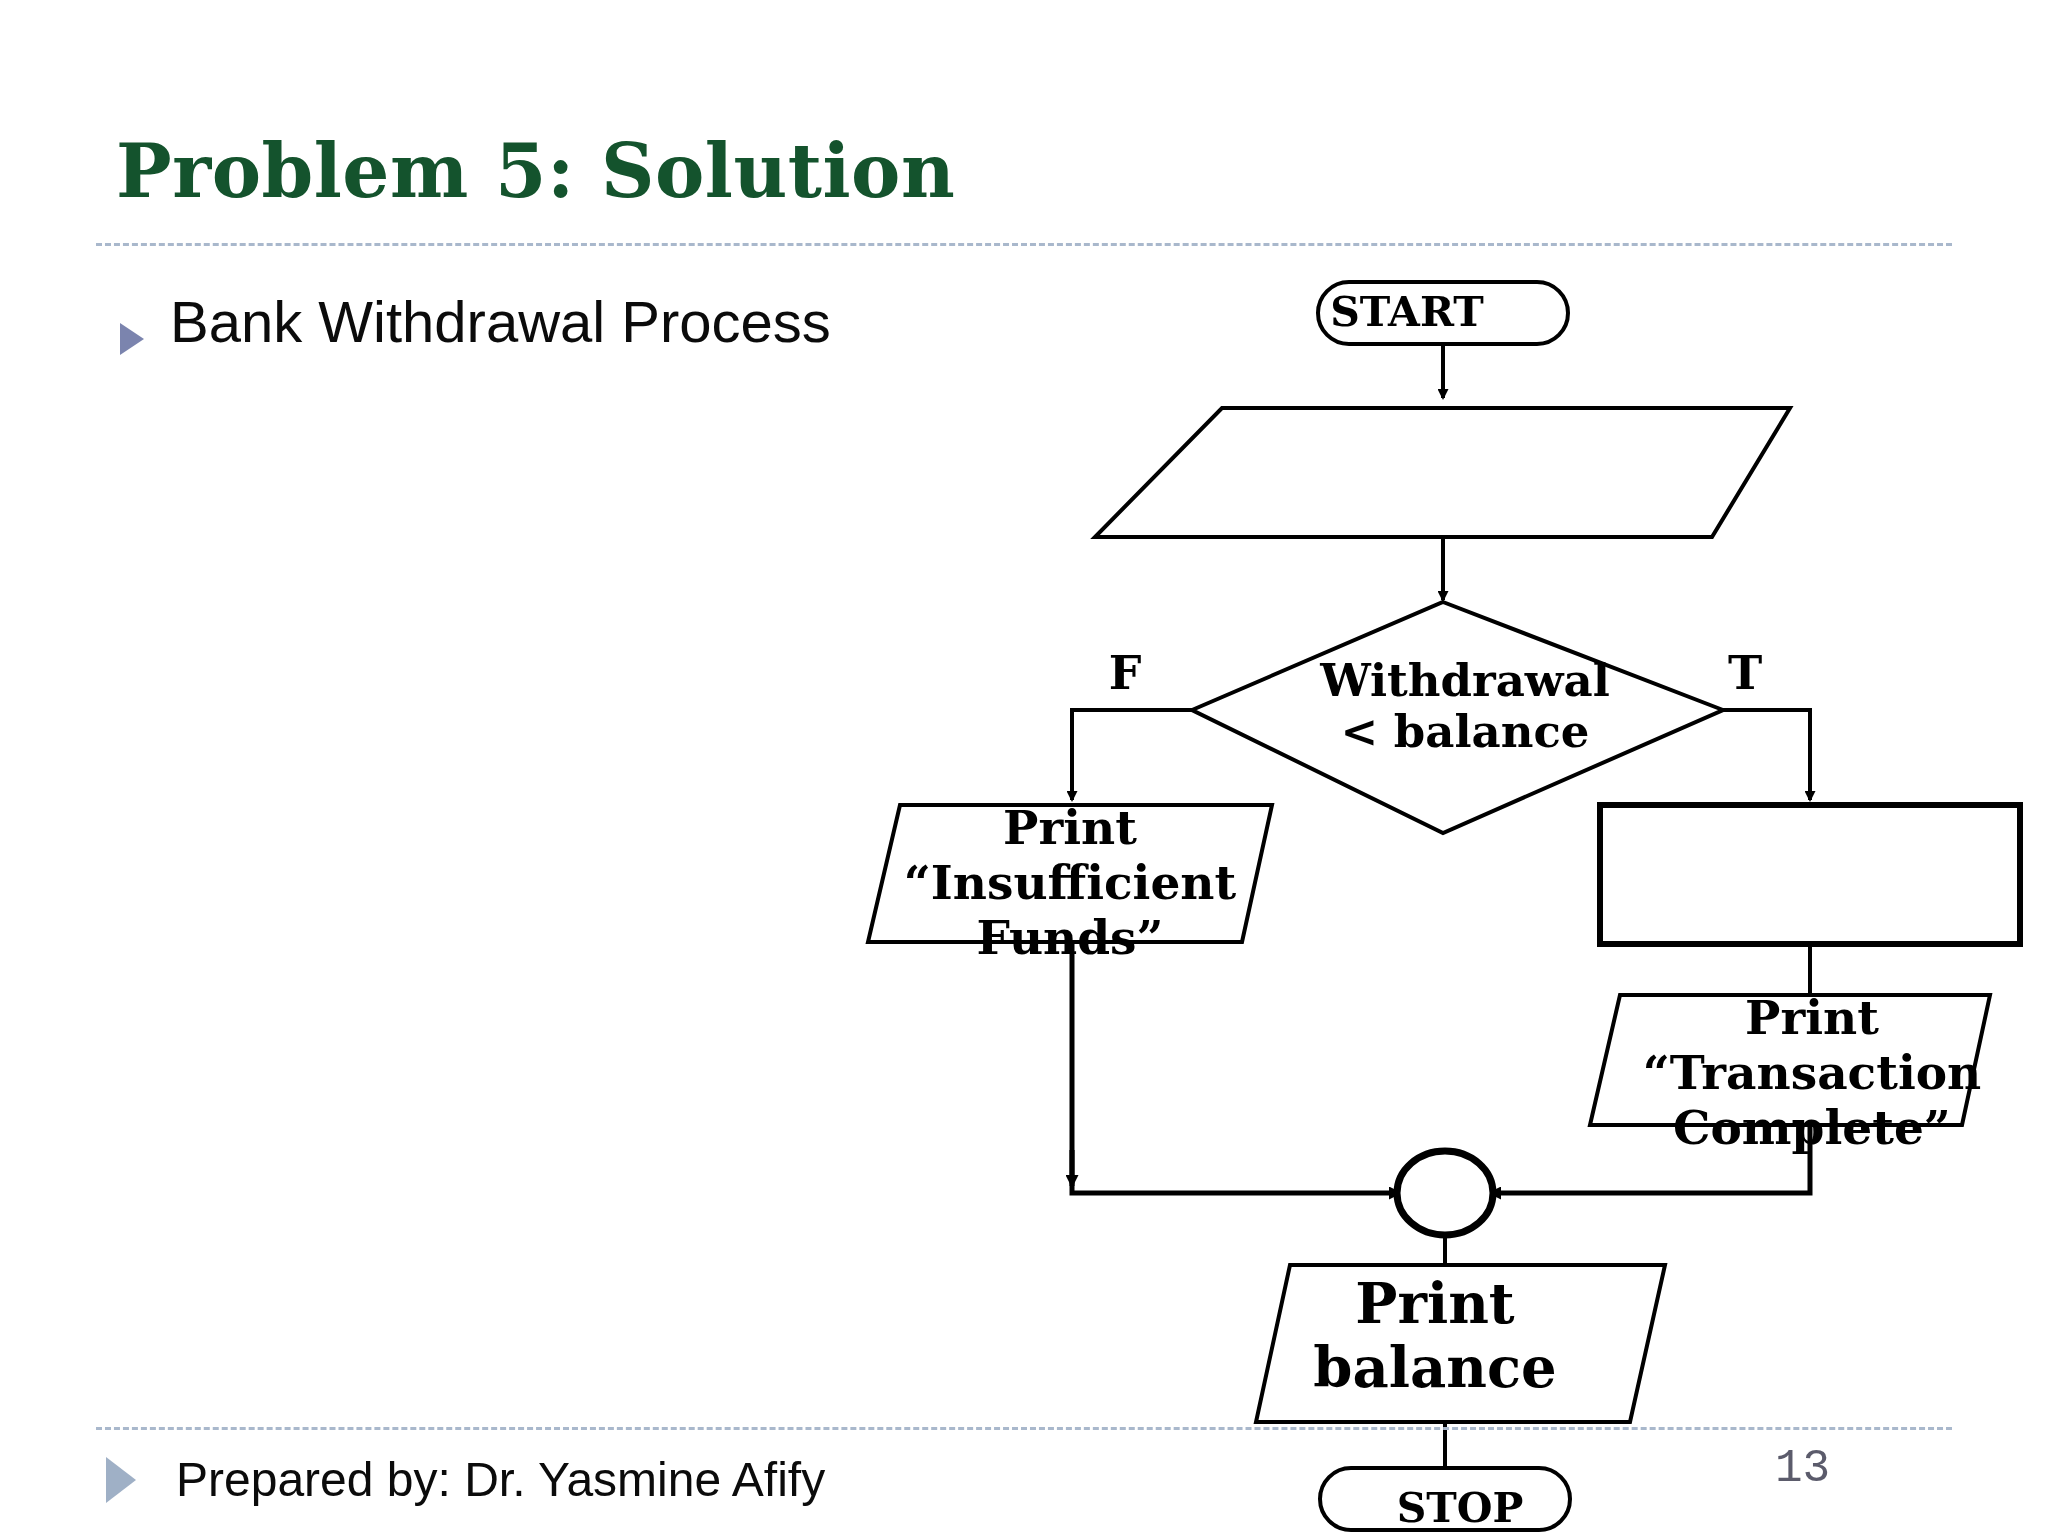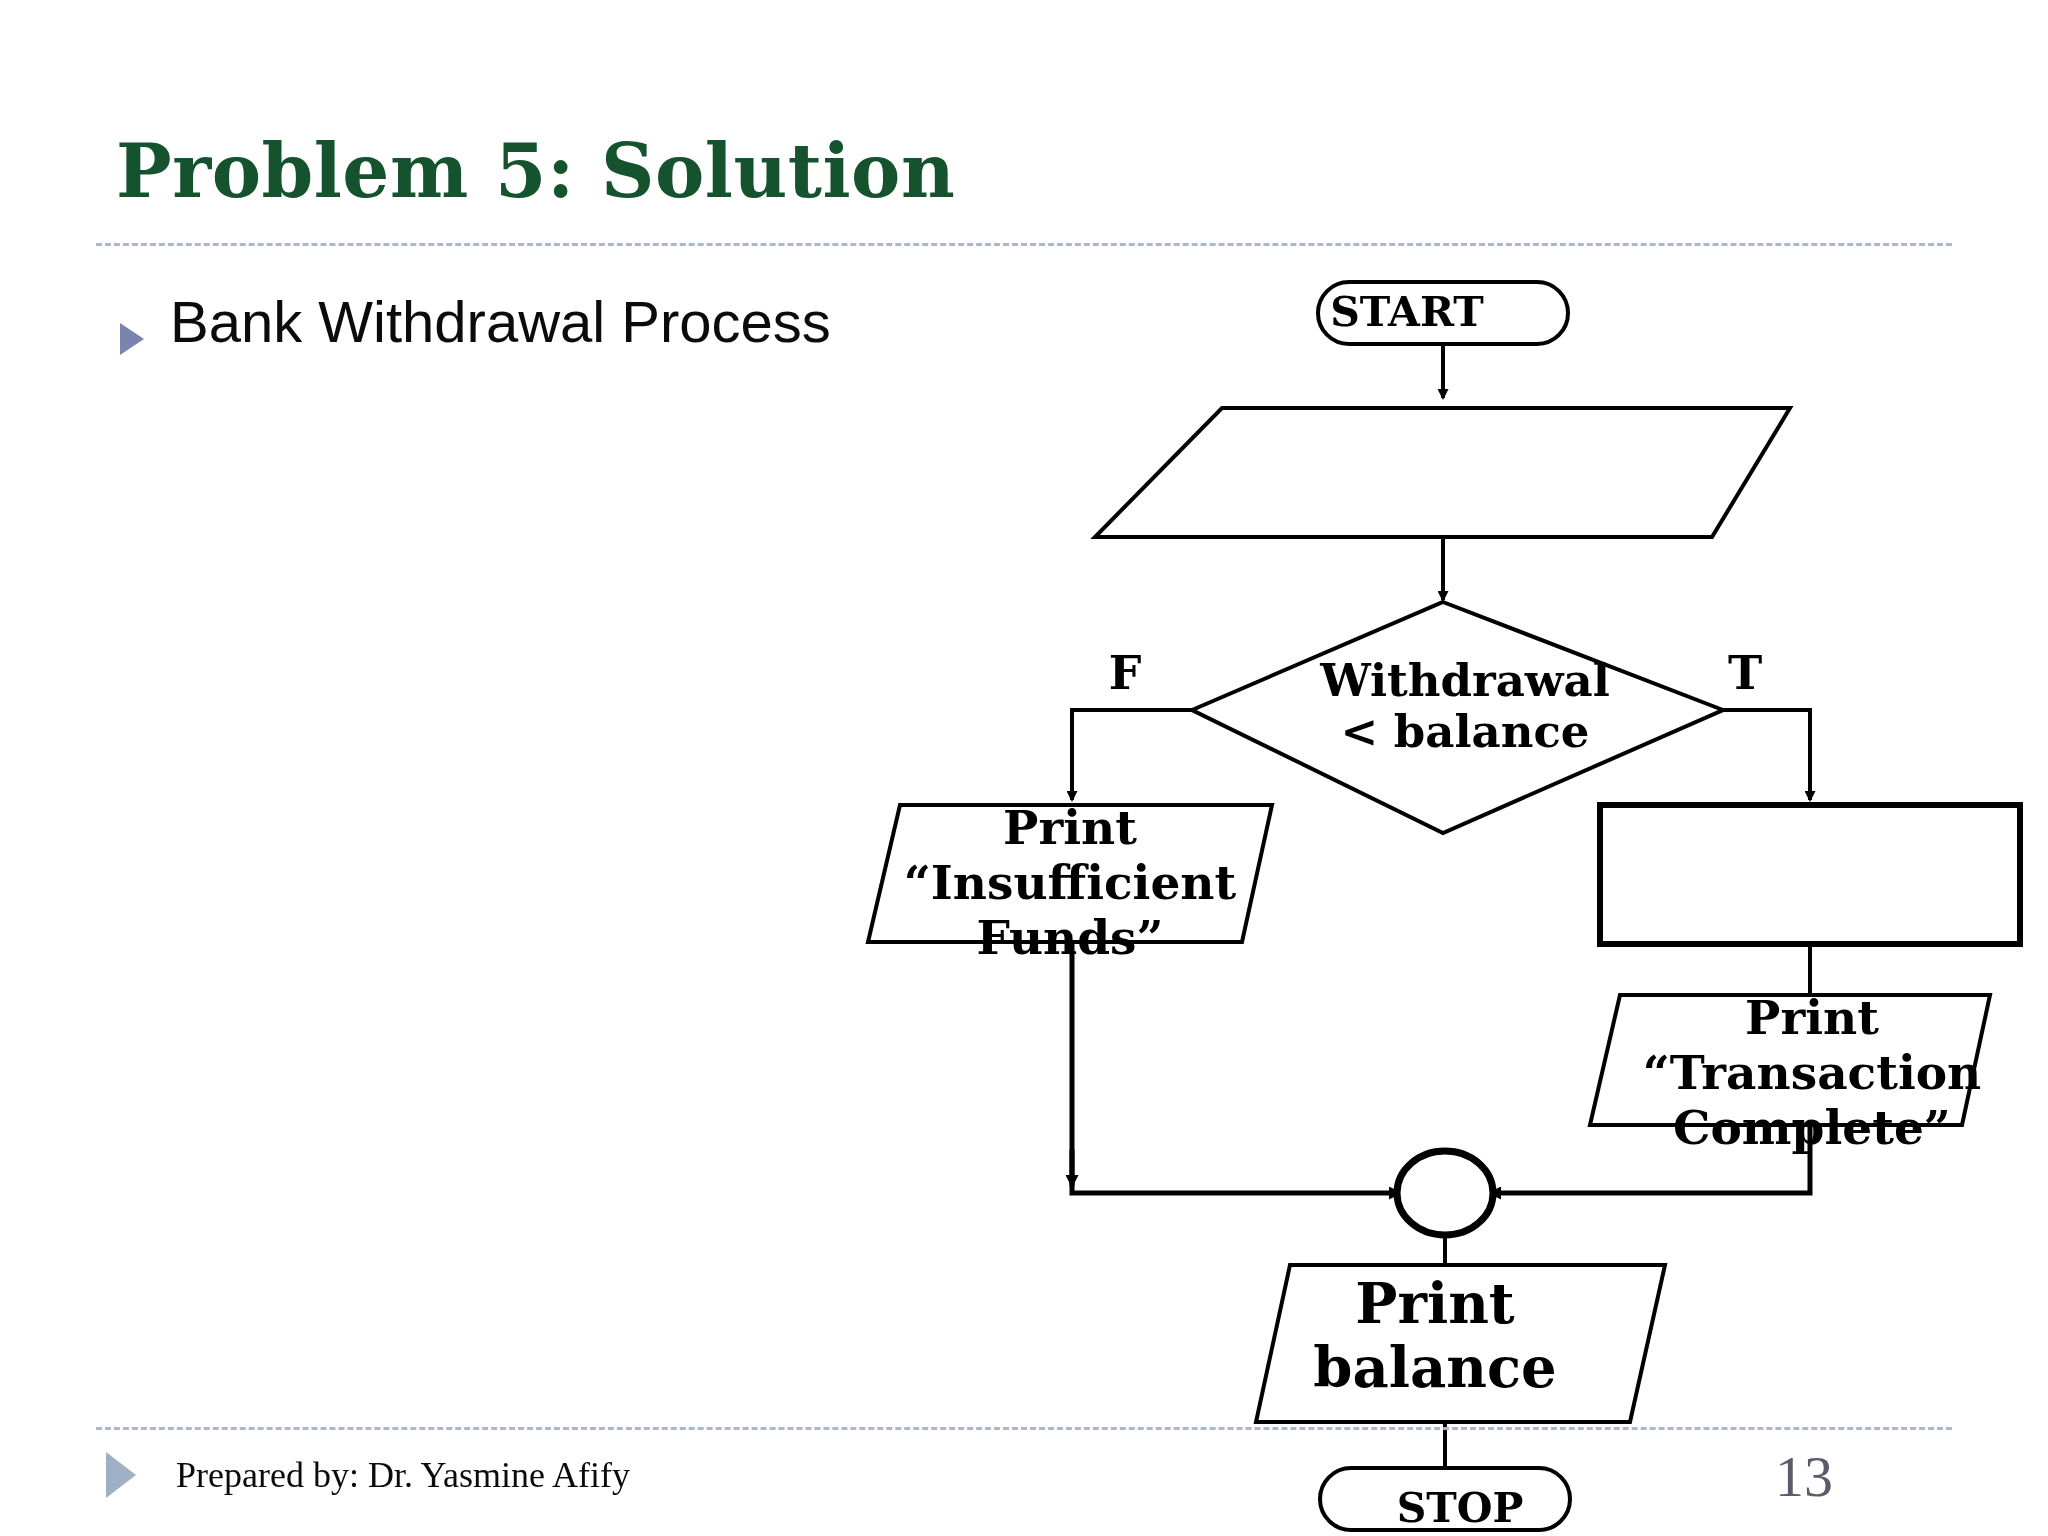--- a/index.html
+++ b/index.html
@@ -69,31 +69,31 @@
     align-items: center;
     gap: 40px;
   }
   .tri-footer {
     width: 0; height: 0;
     border-top: 23px solid transparent;
     border-bottom: 23px solid transparent;
     border-left: 30px solid #9FB0C6;
   }
   #footer-text {
-    font-family: Liberation Serif, serif;
-    font-size: 36px;
+    font-family: Liberation Sans, sans-serif;
+    font-size: 48px;
     color: #0b0b0b;
     white-space: nowrap;
   }
   #page-number {
     position: absolute;
     left: 1775px;
     top: 1443px;
-    font-family: Liberation Serif, serif;
-    font-size: 58px;
+    font-family: Liberation Mono, monospace;
+    font-size: 46px;
     color: #5B5B6B;
   }
 
   
   #flow {
     position: absolute;
     left: 0; top: 0;
     width: 2048px;
     height: 1536px;
     pointer-events: none;

